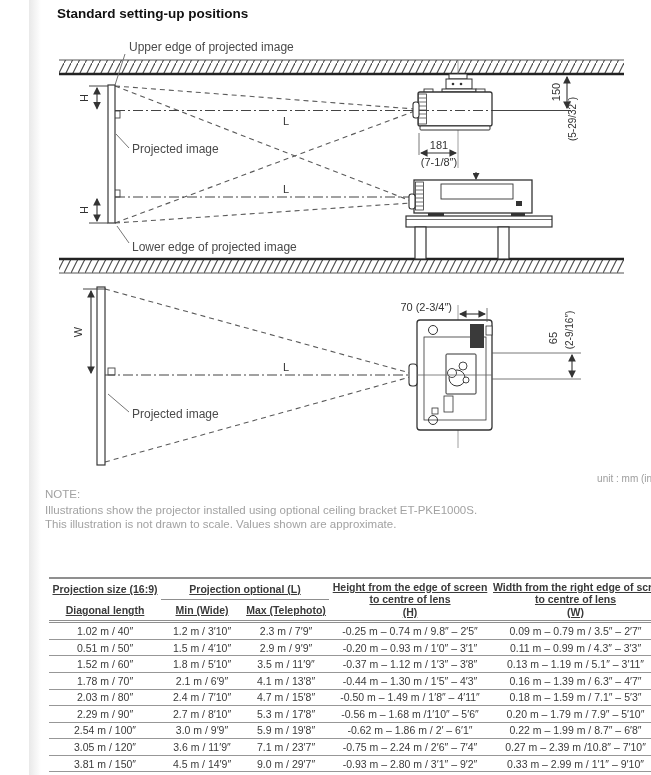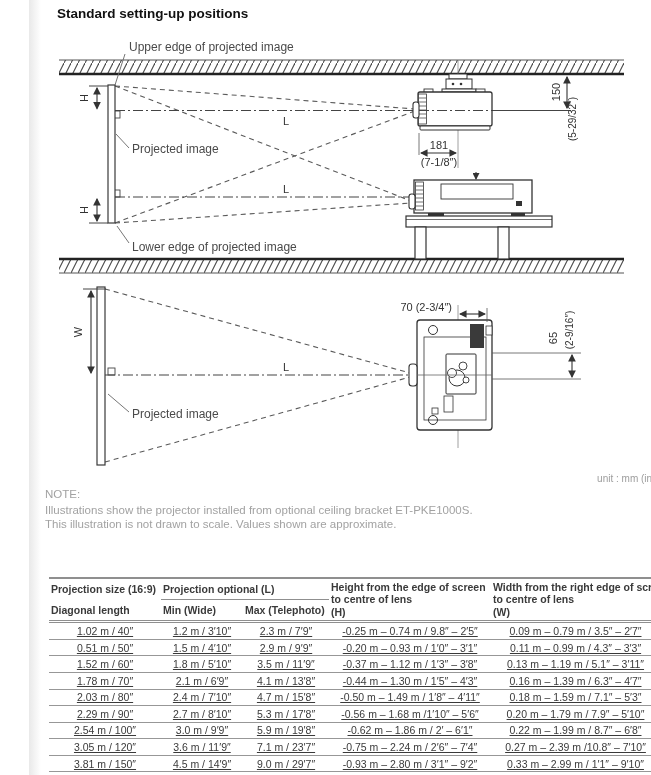--- a/index.html
+++ b/index.html
@@ -14,25 +14,25 @@
   .note .nh{margin-bottom:1px;}
   svg text{font-family:"Liberation Sans",sans-serif;fill:#3c3c3c;}
   svg .lbl{font-size:12px;fill:#4a4a4a;}
   svg .dim{font-size:11px;fill:#333;}
   svg .dimsm{font-size:10px;fill:#333;}
   .svg1{position:absolute;left:0;top:35px;}
   .svg2{position:absolute;left:0;top:280px;}
   table.proj{position:absolute;left:20px;top:577px;width:611px;border-collapse:collapse;
         table-layout:fixed;font-size:10.5px;color:#3a3a3a;
         border-top:2px solid #8f8f8f;border-bottom:3px double #8f8f8f;}
-  table.proj th{font-weight:bold;text-align:left;vertical-align:middle;
-        padding:2px 2px;line-height:1.18;white-space:nowrap;}
+  table.proj th{font-weight:bold;text-align:center;vertical-align:middle;
+        padding:2px 2px;line-height:1.18;white-space:nowrap;text-decoration:underline;}
   table.proj th.pd{border-bottom:1.5px solid #8f8f8f;}
   table.proj tbody{border-top:3px double #8f8f8f;}
-  table.proj td{text-align:center;padding:1.8px 1px;white-space:nowrap;text-decoration:underline;}
+  table.proj td{text-align:center;padding:1.8px 1px;white-space:nowrap;}
   table.proj tbody tr + tr td{border-top:1.4px solid #979797;}
 </style>
 </head>
 <body>
 
 <div class="page">
   <div class="edge-strip"></div>
 
   <div class="h1">Standard setting-up positions</div>
 
@@ -226,21 +226,21 @@
       <line x1="543" y1="75" x2="543" y2="97" stroke="#333" stroke-width="1.1" marker-start="url(#ah2)" marker-end="url(#ah2)"></line>
       <text class="dim" transform="rotate(-90 524 58)" x="524" y="62" text-anchor="middle">65</text>
       <text class="dimsm" transform="rotate(-90 540 50)" x="540" y="54" text-anchor="middle">(2-9/16″)</text>
     </g>
   </svg>
 
   <div class="unit-note">unit : mm (inch)</div>
 
   <div class="note">
     <div class="nh">NOTE:</div>
-    <div>Illustrations show the projector installed from optional ceiling bracket ET-PKE1000S.</div>
+    <div>Illustrations show the projector installed using optional ceiling bracket ET-PKE1000S.</div>
     <div>This illustration is not drawn to scale. Values shown are approximate.</div>
   </div>
 
 
   <table class="proj">
     <colgroup>
       <col style="width:112px">
         <col style="width:82px">
         <col style="width:86px">
       <col style="width:162px">

